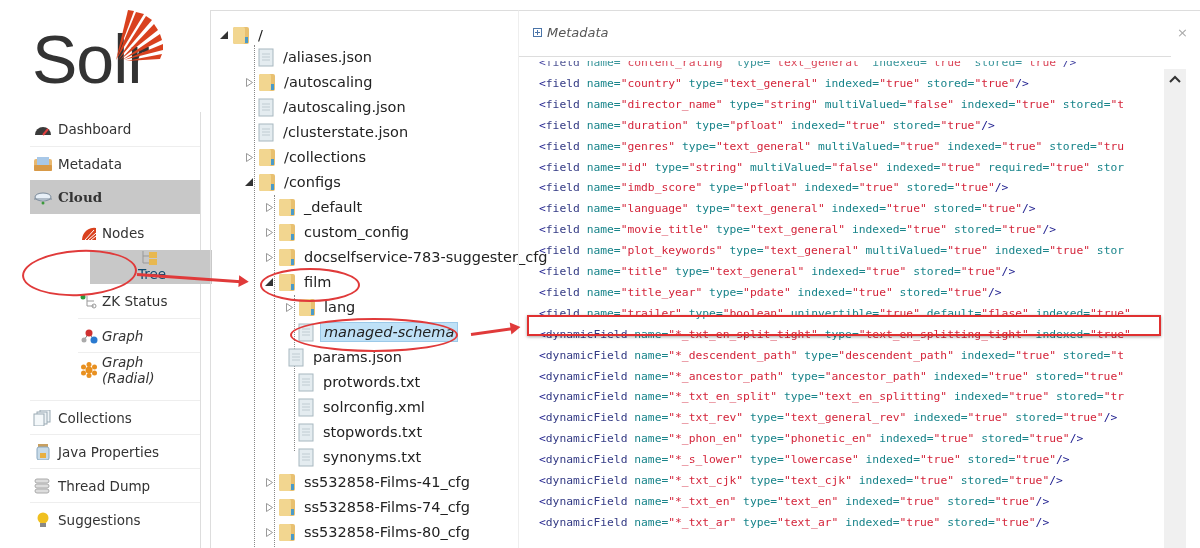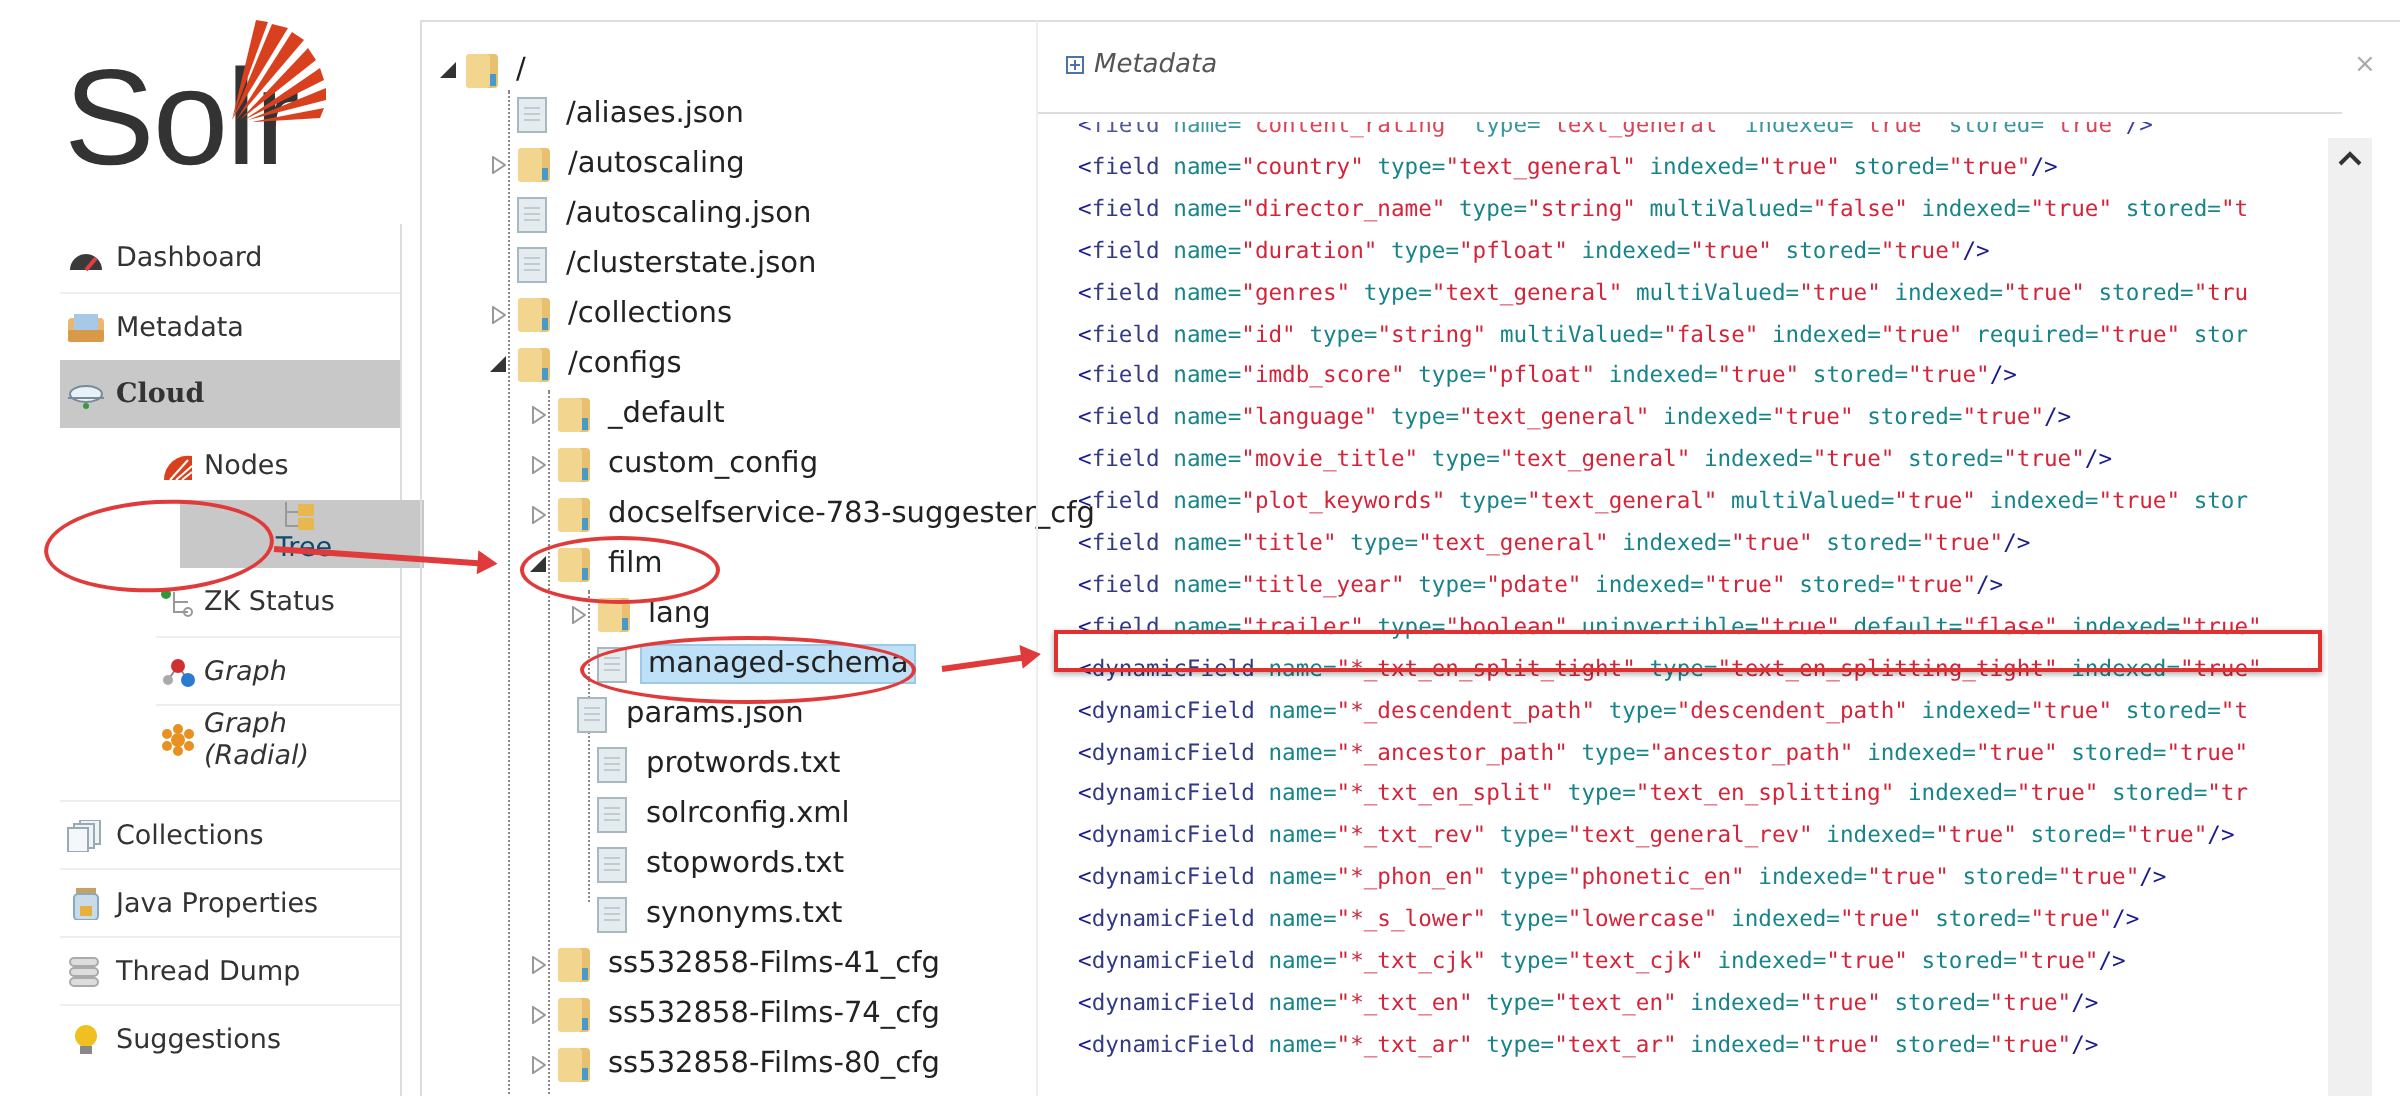--- a/index.html
+++ b/index.html
@@ -21,21 +21,21 @@
   .sub.sep { border-top:1px solid #eee;font-style:italic; }
   .sub.active { background:#c8c8c8; color:#0c4a6e; left:60px;flex-direction:column; }
   .sub .ic { width:18px; height:16px; margin-right:4px; display:inline-block; flex:none; }
 
   
   #tree { position:absolute; left:210px; top:10px; width:308px; height:538px; border-left:1px solid #ddd; border-top:1px solid #ddd; }
   .tnode { position:absolute; height:22px; display:flex; align-items:center; font-size:14.5px; color:#222; white-space:nowrap; }
   .tnode .fold { width:18px; height:20px; margin-right:5px; flex:none; }
   .tnode .file { width:16px; height:19px; margin-right:6px; flex:none; }
   .tnode .lbl { padding:1px 3px; }
-  .tnode.selected .lbl { background:#bfe1f7; border:1px solid #9cc9e8; }
+  .tnode.selected .lbl { background:#bfe1f7; border:1px solid #9cc9e8;font-style:italic; }
   .vline { position:absolute; border-left:1px dotted #888; width:0; }
   .tri-open { position:absolute; width:8px; height:8px; }
 
   
   #panel { position:absolute; left:518px; top:10px; width:682px; height:538px; border-top:1px solid #ddd; border-left:1px solid #eee;text-align:center; }
   #meta-head { position:absolute; left:14px; top:14px; font-size:13px; font-style:italic; color:#555;
                font-family:"DejaVu Sans","Liberation Sans",sans-serif; display:flex; align-items:center; }
   #meta-head .plus { width:9px; height:9px; border:1px solid #4a74a8; margin-right:5px; position:relative; box-sizing:border-box; }
   #meta-head .plus:before { content:""; position:absolute; left:1px; top:3px; width:5px; height:1px; background:#4a74a8; }
   #meta-head .plus:after { content:""; position:absolute; left:3px; top:1px; width:1px; height:5px; background:#4a74a8; }

